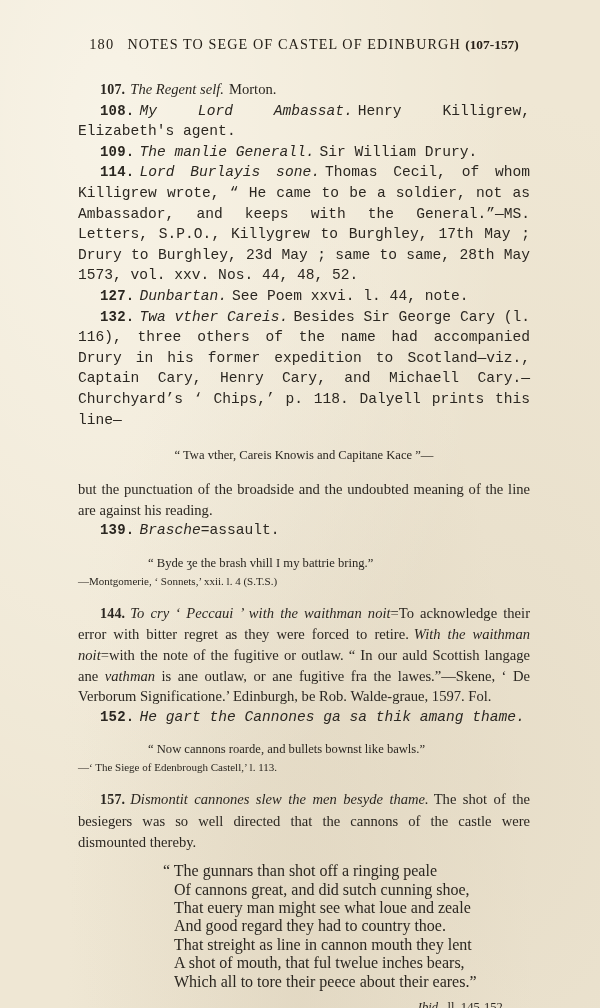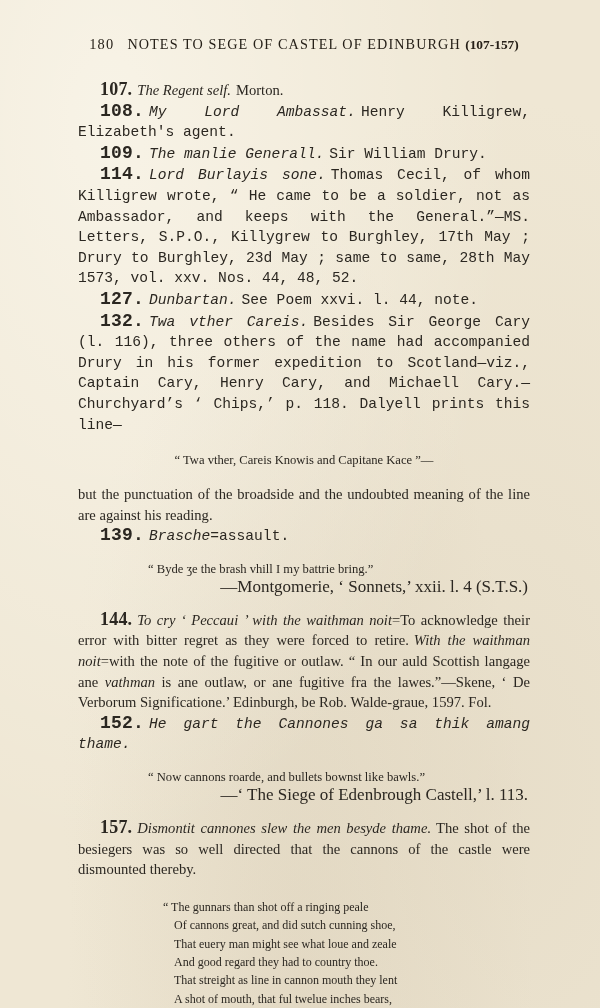--- a/index.html
+++ b/index.html
@@ -67,52 +67,52 @@
     line-height: 20.6px;
     text-align: justify;
     text-justify: inter-word;
     margin: 0;
     hyphens: none;
   }
   .para + .para { margin-top: 0; font-family: Liberation Mono, monospace; }
   .indent { text-indent: 22px; }
   .note-num {
     font-weight: bold;
-    font-size: 18px;
+    font-size: 14px;
     letter-spacing: 0.2px;
   }
   i, .it { font-style: italic; }
   .gap { display: inline-block; width: 5px; }
 
   
   .quote-block {
     font-size: 12.6px;
     line-height: 18px;
     margin: 13px 0 13px 0;
     text-align: left;
   }
   .quote-center {
     text-align: center;
     margin: 16px 0 15px 0;
   }
   .quote-line { white-space: nowrap; }
   .quote-indent { padding-left: 70px; }
   .attrib {
-    text-align: right;
-    font-size: 17px;
+    text-align: left;
+    font-size: 11px;
     line-height: 18px;
     padding-right: 2px;
   }
 
   
   .verse {
-    font-size: 12px;
+    font-size: 16px;
     line-height: 18.4px;
     padding-left: 96px;
-    margin-top: 18px;
+    margin-top: 10px;
   }
   .verse .quote-line { white-space: nowrap; }
   .verse .hang { margin-left: -11px; }
   .verse-attrib {
     text-align: right;
     font-size: 12.6px;
     margin-top: 9px;
     padding-right: 24px;
     font-family: Liberation Serif, serif;
   }

